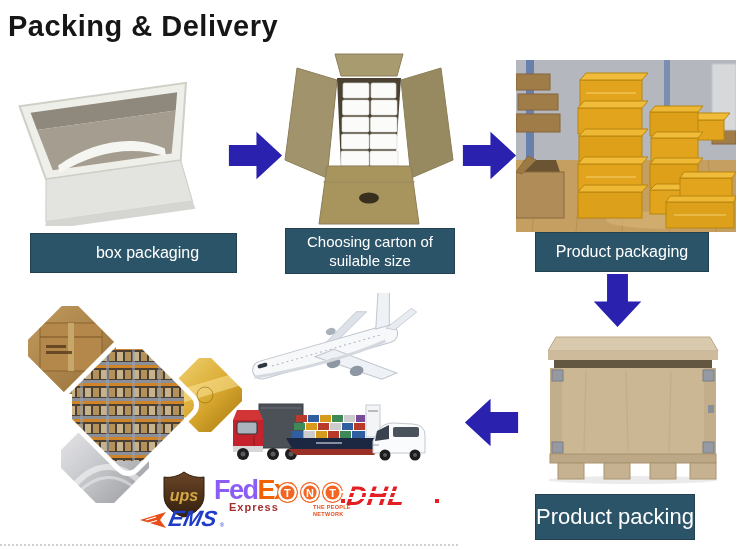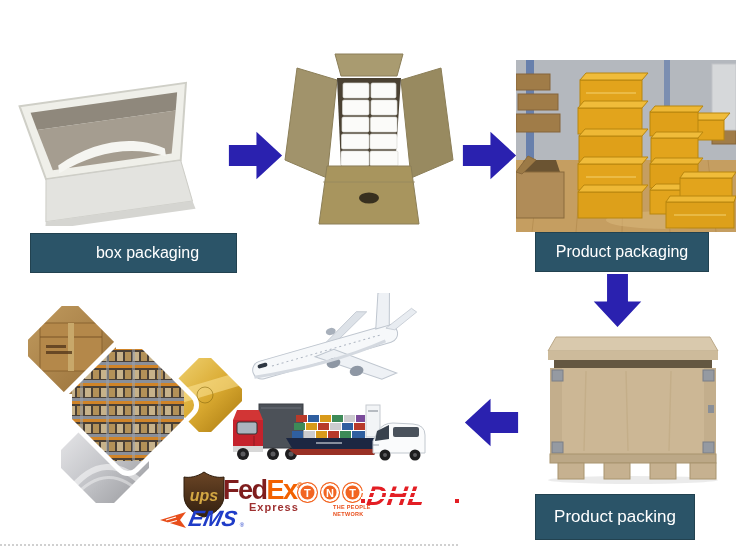--- a/index.html
+++ b/index.html
@@ -11,37 +11,37 @@
   .photo svg{display:block;width:100%;height:100%;}
   .arrow{position:absolute;width:57px;height:57px;}
   .arrow.down{transform:rotate(90deg);}
   .arrow.left{transform:rotate(180deg);}
   .step-label{position:absolute;background:#2b5468;border:1px solid #224250;color:#fff;
               display:flex;flex-direction:column;align-items:center;justify-content:center;
               text-align:center;font-size:16px;line-height:1.3;}
   .label1{left:30px;top:233px;width:177px;height:38px;padding-left:28px;}
   .label2{left:285px;top:228px;width:168px;height:44px;font-size:15px;}
   .label3{left:535px;top:232px;width:172px;height:38px;}
-  .label4{left:535px;top:494px;width:158px;height:44px;font-size:17px;}
+  .label4{left:535px;top:494px;width:158px;height:44px;font-size:22px;}
   .photo1{left:10px;top:58px;width:200px;height:168px;}
   .photo2{left:283px;top:50px;width:172px;height:178px;}
   .photo3{left:516px;top:60px;width:220px;height:172px;}
   .photo-crate{left:526px;top:333px;width:212px;height:152px;}
   .arrow1{left:227px;top:127px;}
   .arrow2{left:461px;top:127px;}
   .arrow3{left:589px;top:272px;}
   .arrow4{left:463px;top:394px;}
   .collage{position:absolute;left:28px;top:293px;width:440px;height:210px;}
-  .logo{position:absolute;margin-left:20px;}
+  .logo{position:absolute;}
   
   .ups{left:162px;top:470px;width:44px;height:48px;}
   
   .fedex{left:203px;top:477px;width:70px;line-height:1;}
   .fedex-word{font-size:27px;font-weight:700;letter-spacing:-1.5px;}
-  .fedex-fed{color:#7f1d1d;}
+  .fedex-fed{color:#8b5cf6;padding-left:11px;}
   .fedex-ex{color:#f26100;}
   .fedex-reg{font-size:9px;color:#f26100;vertical-align:super;}
   .fedex-sub{margin:-2px 0 0 26px;font-size:11px;font-weight:700;color:#9e3030;letter-spacing:1px;}
   
   .tnt{left:277px;top:482px;width:66px;height:32px;}
   .tnt-circles{display:flex;gap:2px;}
   .tnt-c{width:19px;height:19px;border-radius:50%;background:#f26522;border:1.5px solid #f26522;
          box-shadow:inset 0 0 0 2.5px #fff;color:#fff;font-weight:700;font-size:11px;
          display:flex;align-items:center;justify-content:center;}
   .tnt-sub{position:absolute;left:36px;top:22px;font-size:5.5px;font-weight:700;color:#e94e1b;
@@ -66,20 +66,21 @@
   .ems-cn{margin-top:1px;font-size:8.5px;font-weight:700;color:#a03030;letter-spacing:3px;
           line-height:1.1;white-space:nowrap;}
   .ems-en{font-size:5px;color:#2a48b8;letter-spacing:.6px;line-height:1.2;white-space:nowrap;}
   .dotline{position:absolute;left:0;top:544px;width:458px;border-top:2px dotted #d0d0d0;}
 </style>
 </head>
 <body>
 
 <div class="canvas">
 
+  <h1 class="title">Packing &amp; Delivery</h1>
 
   <div class="photo photo1">
     <svg viewBox="0 0 200 168">
       <g transform="rotate(-8 100 88)">
         <polygon points="16,36 184,36 168,112 32,112" fill="#efefe9" stroke="#cfcfc7" stroke-width="2"></polygon>
         <polygon points="26,44 174,44 170,62 30,62" fill="#8f887c"></polygon>
         <polygon points="30,62 170,62 160,104 40,104" fill="#a59d90"></polygon>
         <path d="M46,100 C85,80 125,80 154,98 L154,106 C120,90 84,92 46,108 Z" fill="#f5f5f1"></path>
         <polygon points="32,112 168,112 174,154 26,154" fill="#e3e3df" stroke="#cdcdc7" stroke-width="1"></polygon>
         <polygon points="26,154 174,154 176,162 24,162" fill="#d5d5d1"></polygon>
@@ -171,20 +172,24 @@
       </g>
       <g stroke="#f6d878" stroke-width="1.5" opacity="0.6">
         <line x1="70" y1="33" x2="120" y2="33"></line>
           <line x1="70" y1="117" x2="120" y2="117"></line>
         <line x1="158" y1="155" x2="210" y2="155"></line>
       </g>
     </svg>
   </div>
 
   <div class="step-label label1">box packaging</div>
+  <div class="step-label label2">
+    <span>Choosing carton of</span>
+    <span>suilable size</span>
+  </div>
   <div class="step-label label3">Product packaging</div>
 
   <svg class="arrow down arrow3" viewBox="0 0 60 60">
     <polygon points="2,19 31,19 31,5 58,30 31,55 31,41 2,41" fill="#2a21af"></polygon>
   </svg>
 
   <div class="photo photo-crate">
     <svg viewBox="0 0 212 152">
       <ellipse cx="107" cy="147" rx="85" ry="4" fill="#000000" opacity="0.08"></ellipse>
       <polygon points="30,4 184,4 192,18 22,18" fill="#d9c9ad" stroke="#bba887"></polygon>

